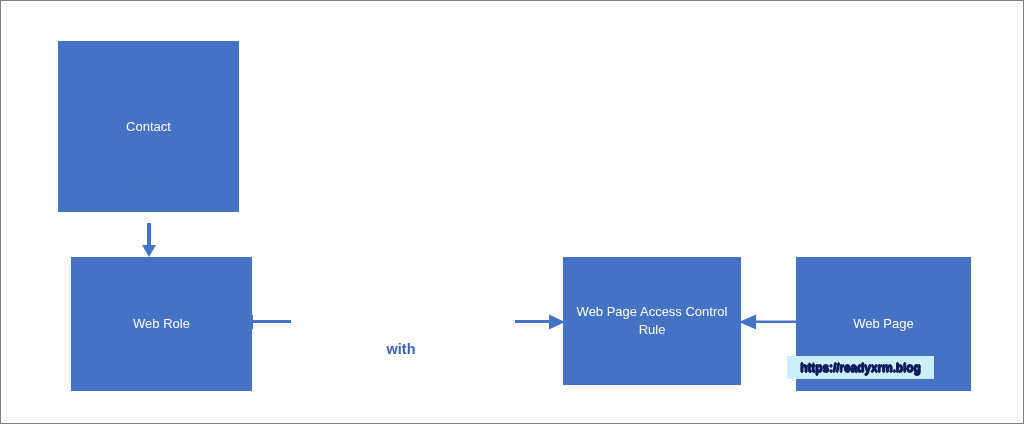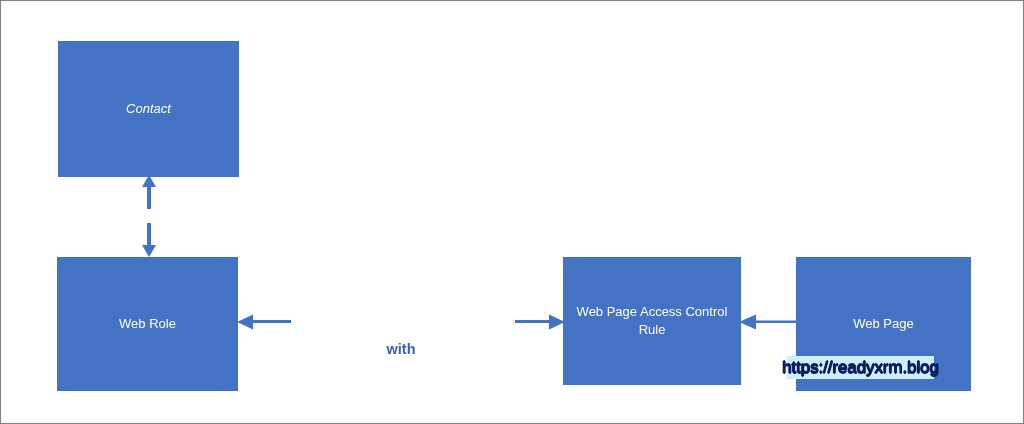--- a/index.html
+++ b/index.html
@@ -27,22 +27,22 @@
     display: flex;
     align-items: center;
     justify-content: center;
     text-align: center;
     font-size: 13px;
     font-weight: 400;
     line-height: 1.35;
     box-sizing: border-box;
     padding: 4px 8px;
   }
-  #node-contact   { left: 57px;  top: 40px;  width: 181px; height: 136px; font-style: italic; }
-  #node-webrole   { left: 56px;  top: 256px; width: 181px; height: 134px; }
+  #node-contact   { left: 57px;  top: 40px;  width: 181px; height: 171px; }
+  #node-webrole   { left: 70px;  top: 256px; width: 181px; height: 134px; }
   #node-wpacr     { left: 562px; top: 256px; width: 178px; height: 128px; }
   #node-webpage   { left: 795px; top: 256px; width: 175px; height: 134px; }
 
   .edge-label {
     position: absolute;
     color: #3B63AE;
     font-weight: bold;
     white-space: pre;
   }
   #label-contact-webrole {
@@ -70,22 +70,22 @@
     top: 355px;
     width: 147px;
     height: 23px;
     background: #CBF0FB;
     display: flex;
     align-items: center;
     justify-content: center;
   }
   .watermark span {
     color: #0B1B58;
-    font-size: 17px;
-    font-weight: normal;
+    font-size: 12px;
+    font-weight: bold;
     letter-spacing: -0.1px;
     text-shadow:
        0.7px 0 0 #15246b, -0.7px 0 0 #15246b,
        0 0.7px 0 #15246b, 0 -0.7px 0 #15246b;
   }
 </style>
 </head>
 <body>
 
 <div id="canvas">

